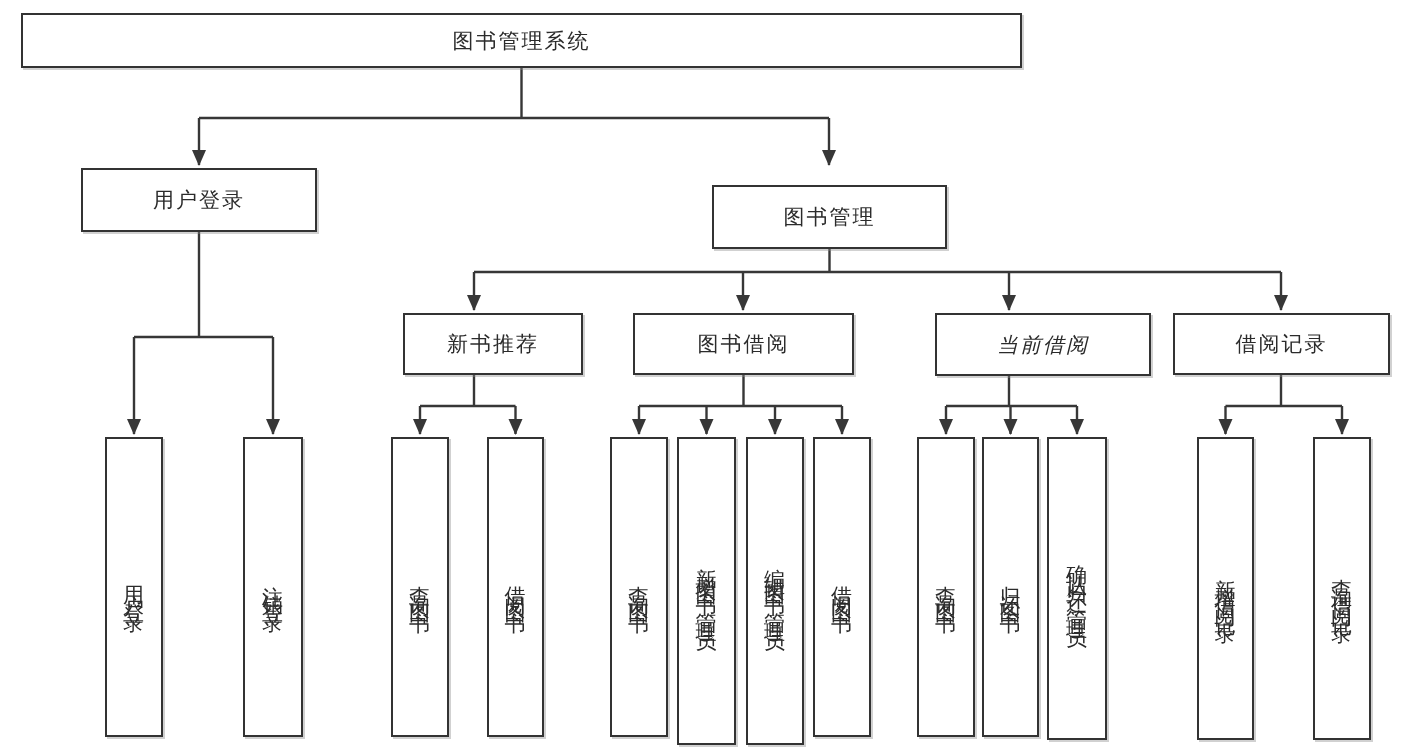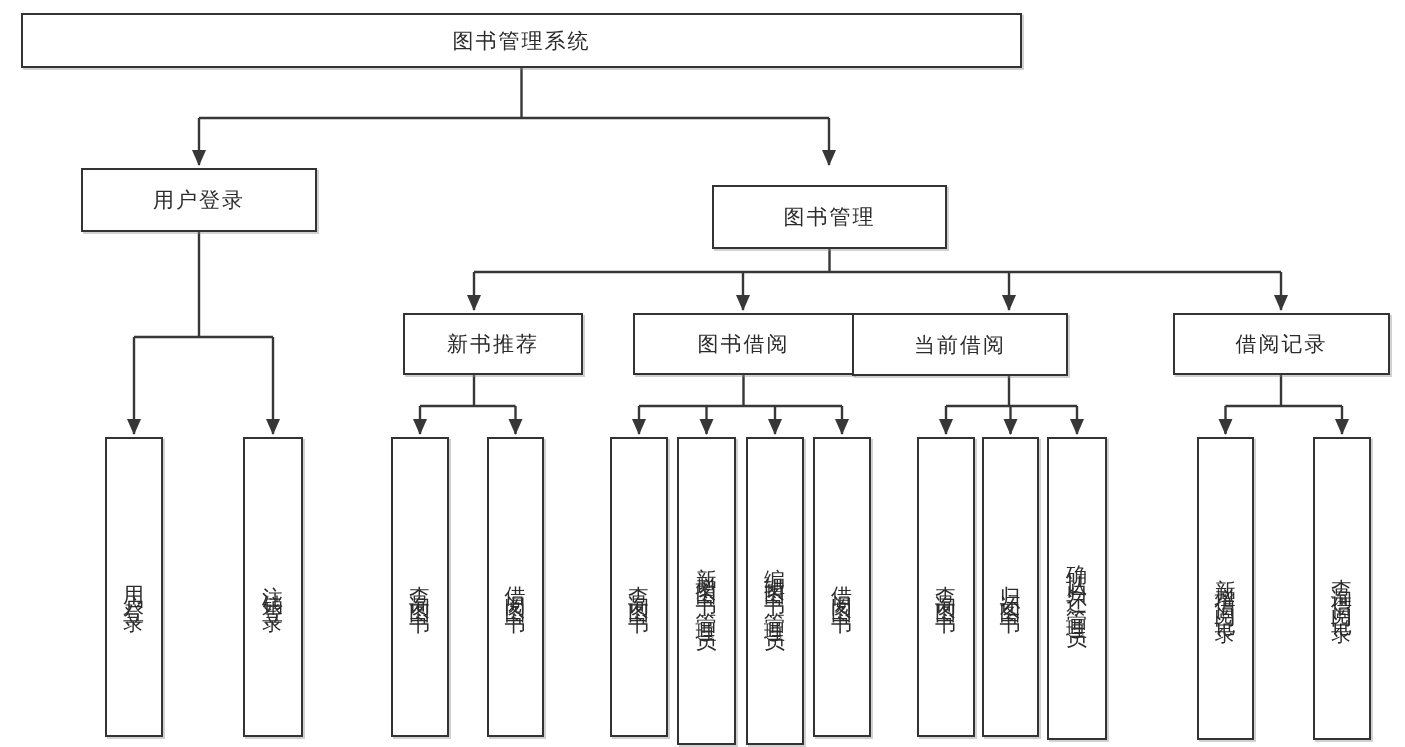--- a/index.html
+++ b/index.html
@@ -99,21 +99,21 @@
   <div class="box" style="left:712px;top:185px;width:235px;height:64px;">
     <span>图书管理</span>
   </div>
 
   <div class="box" style="left:363px;top:313px;width:180px;height:62px;margin-left:40px;">
     <span>新书推荐</span>
   </div>
   <div class="box" style="left:633px;top:313px;width:221px;height:62px;align-items:center;">
     <span>图书借阅</span>
   </div>
-  <div class="box" style="left:852px;top:313px;width:216px;height:63px;">
+  <div class="box" style="left:935px;top:313px;width:216px;height:63px;font-style:italic;">
     <span>当前借阅</span>
   </div>
   <div class="box" style="left:1173px;top:313px;width:217px;height:62px;">
     <span>借阅记录</span>
   </div>
 
   <div class="vbox" style="left:105px;top:437px;width:58px;height:300px;">
     <span>用户登录</span>
   </div>
   <div class="vbox" style="left:243px;top:437px;width:60px;height:300px;">

